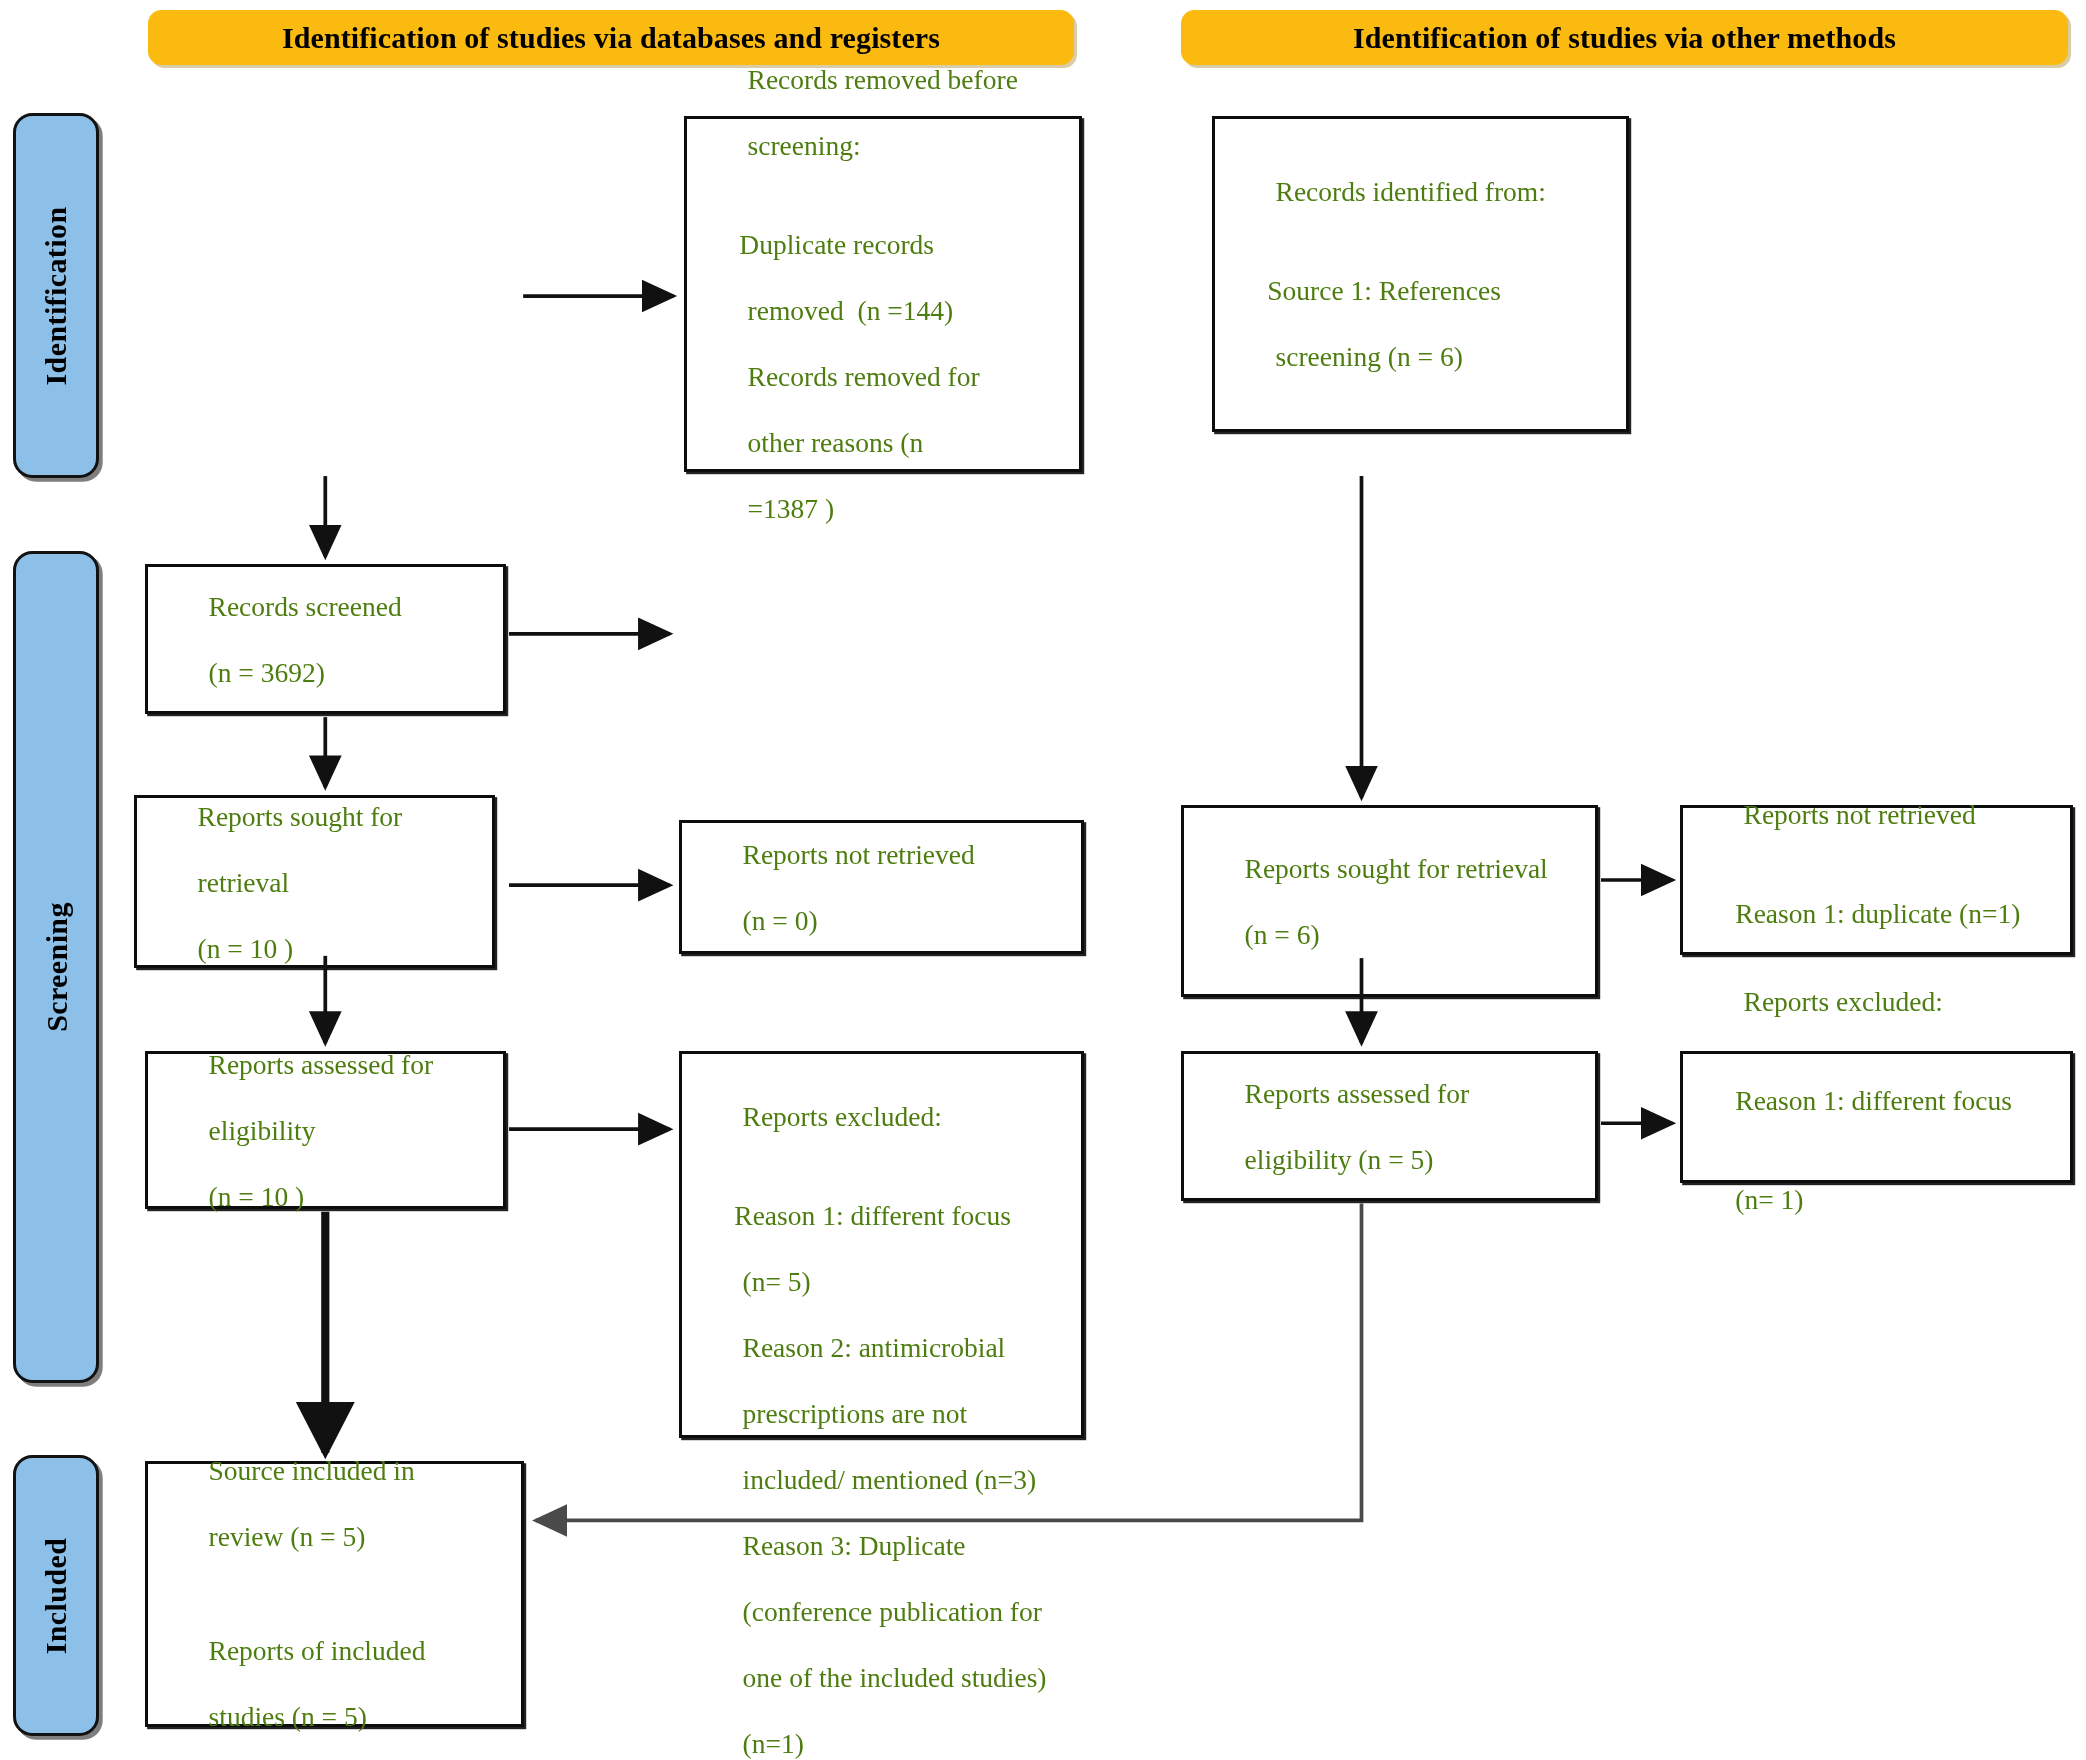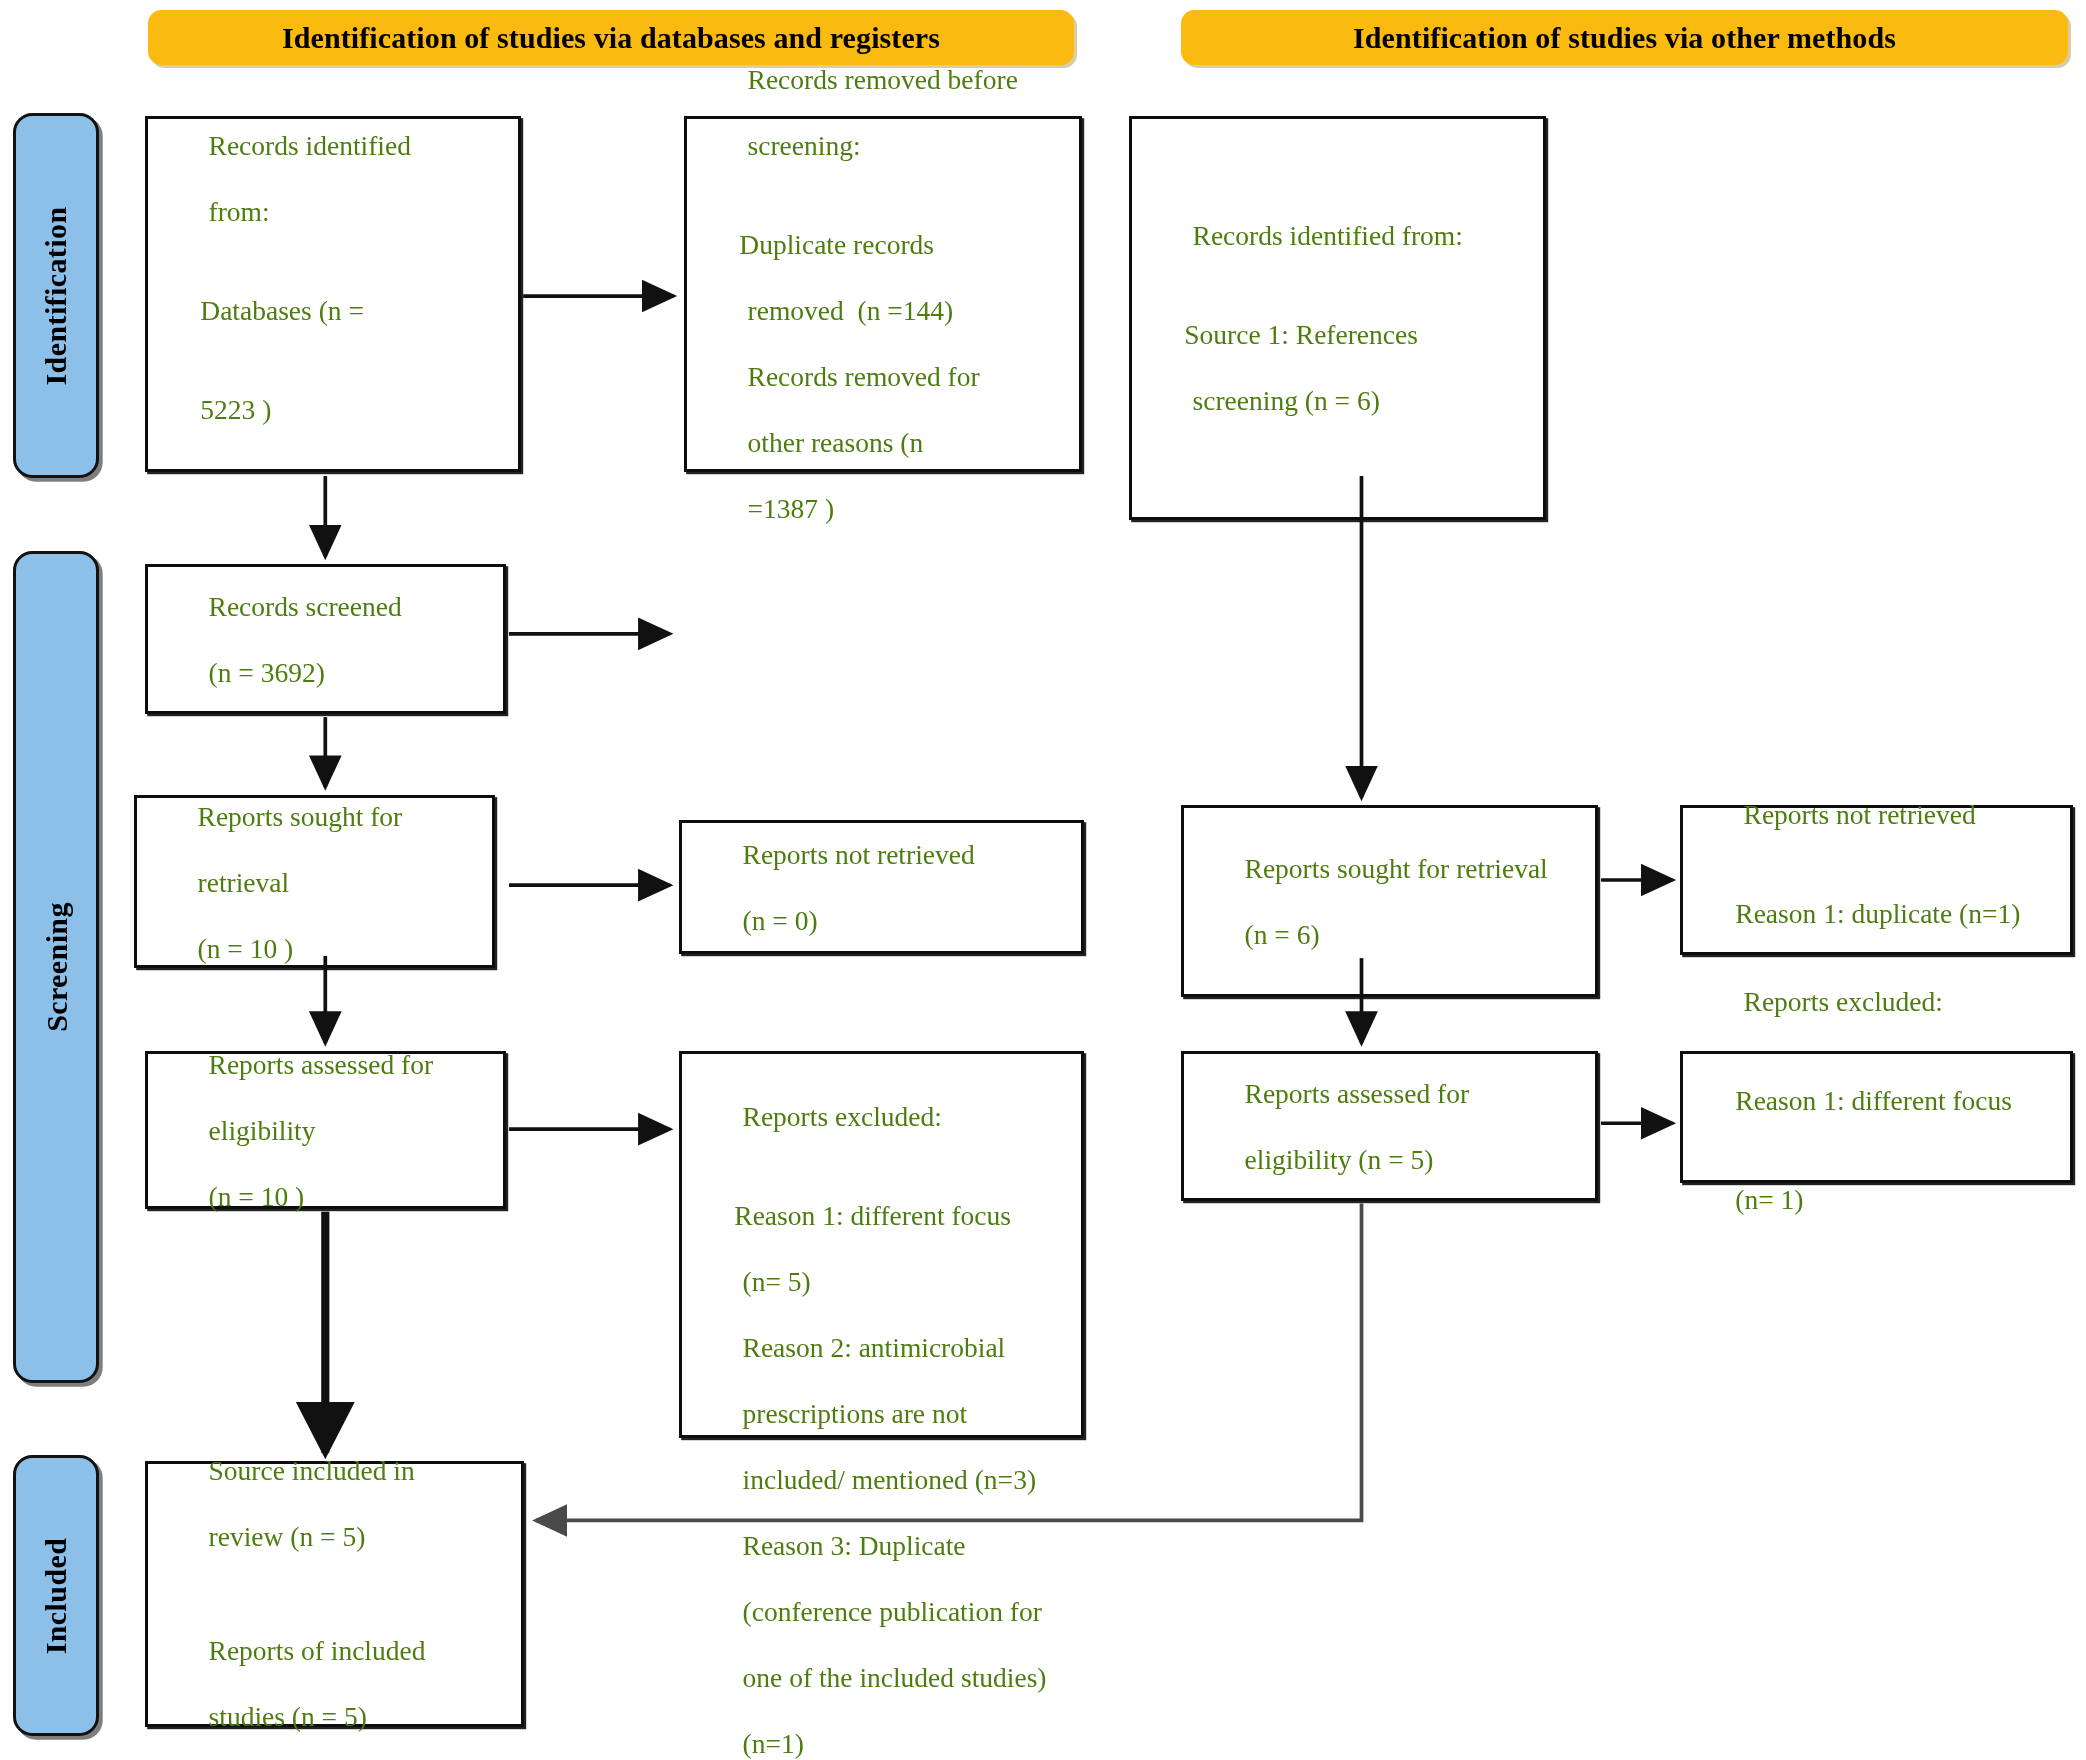--- a/index.html
+++ b/index.html
@@ -106,28 +106,20 @@
   </div>
 
   <div class="stage-label" style="left:13.4px; top:551px; width:80px; height:826px;">
     <span>Screening</span>
   </div>
 
   <div class="stage-label" style="left:13.4px; top:1455px; width:80px; height:275px;">
     <span>Included</span>
   </div>
 
-  <div class="flow-box" style="left:145px; top:116px; width:376px; height:356px;">
-    <div class="box-text vmid">
-      <span>Records identified</span><br>
-      <span>from:</span><br>
-      <span class="indent1">Databases (n =</span>
-      <span class="indent1">5223 )</span>
-    </div>
-  </div>
 
   <div class="flow-box" style="left:684px; top:116px; width:398px; height:356px;">
     <div class="box-text vmid">
       <span>Records removed before</span><br>
       <span>screening:</span><br>
       <span class="indent1">Duplicate records</span>
       <span>removed  (n =144)</span><br>
       <span>Records removed for</span><br>
       <span>other reasons (n</span><br>
       <span>=1387 )</span>
@@ -183,21 +175,21 @@
   <div class="flow-box" style="left:145px; top:1461px; width:379px; height:266px;">
     <div class="box-text vmid">
       <span>Source included in</span><br>
       <span>review (n = 5)</span>
       <span class="gap-line"></span>
       <span>Reports of included</span><br>
       <span>studies (n = 5)</span>
     </div>
   </div>
 
-  <div class="flow-box" style="left:1129px; top:116px; width:417px; height:404px;">
+  <div class="flow-box" style="left:1212px; top:116px; width:417px; height:316px;">
     <div class="box-text vmid">
       <span>Records identified from:</span><br>
       <span class="indent1">Source 1: References</span>
       <span>screening (n = 6)</span>
     </div>
   </div>
 
   <div class="flow-box" style="left:1181px; top:805px; width:417px; height:192px;">
     <div class="box-text vmid">
       <span>Reports sought for retrieval</span><br>

